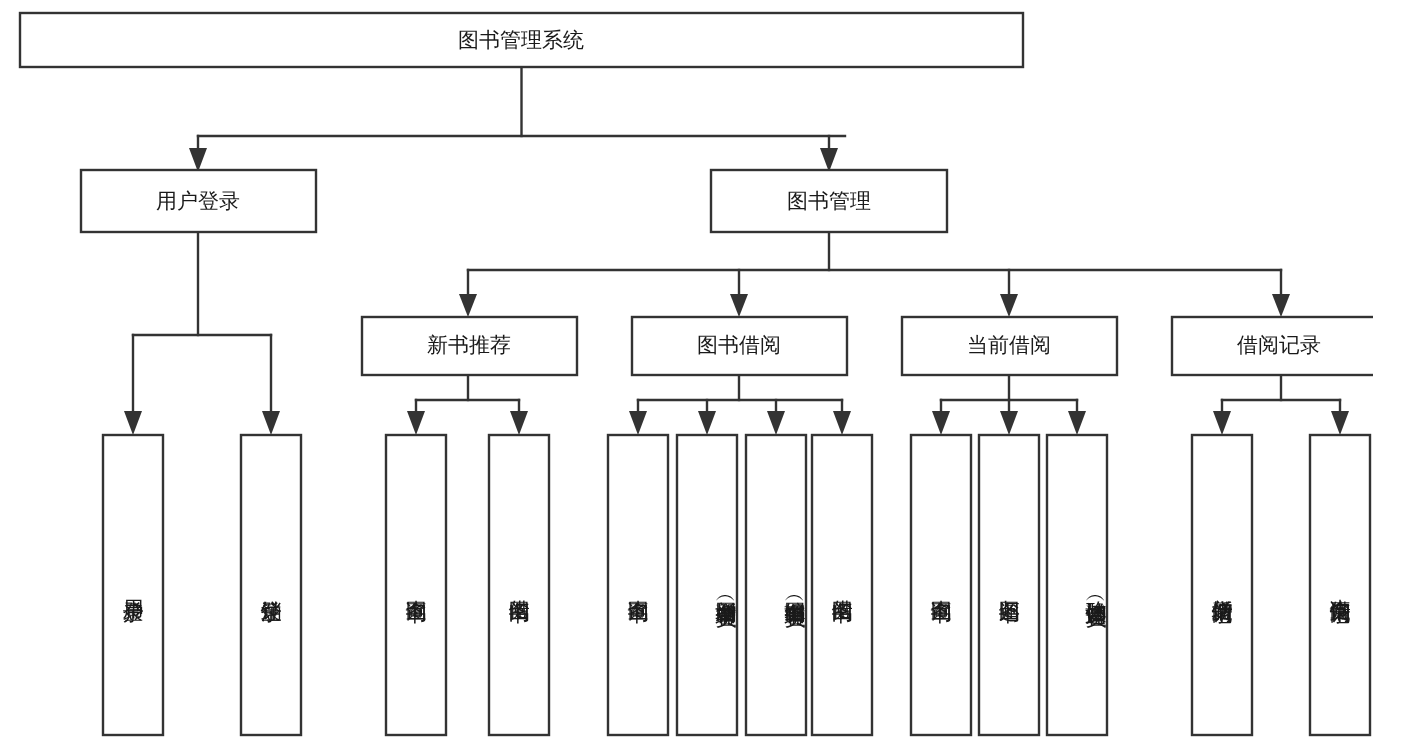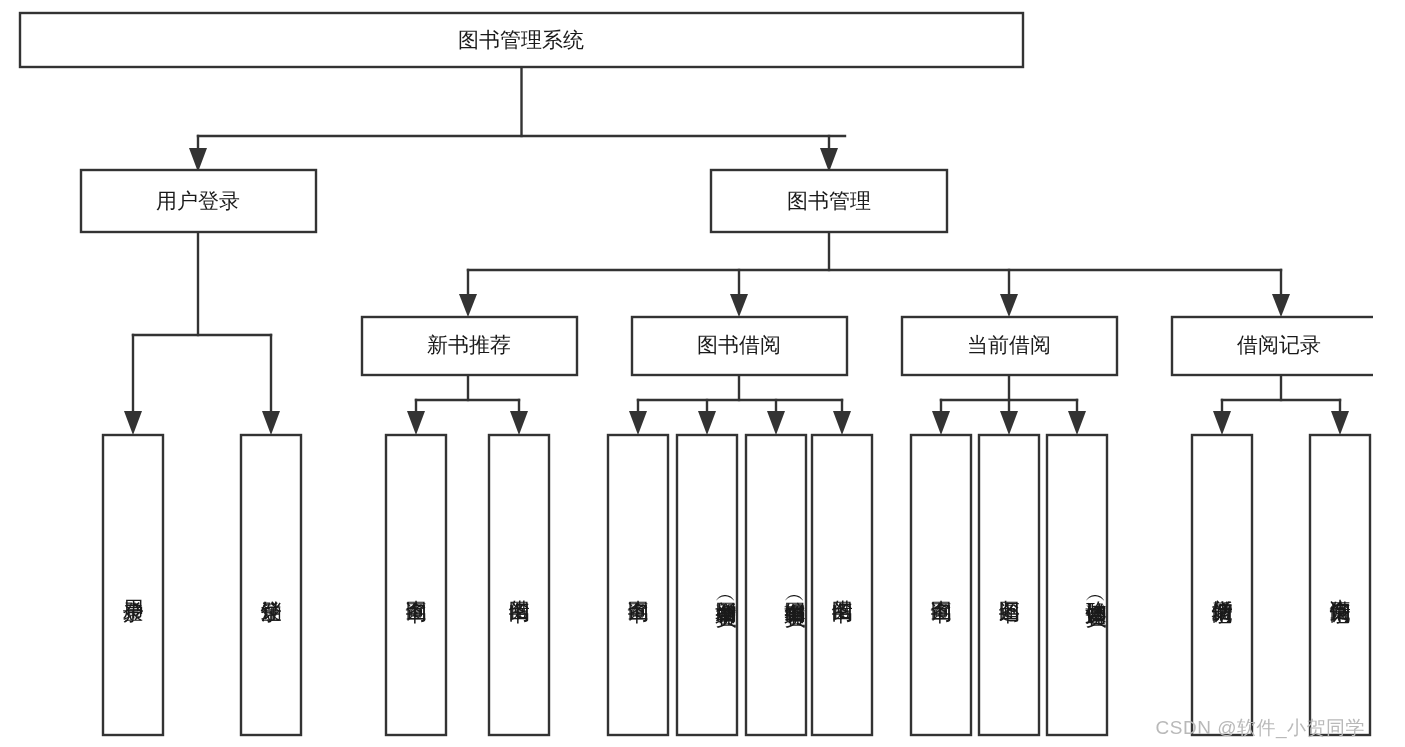--- a/index.html
+++ b/index.html
@@ -221,15 +221,14 @@
   <div class="vlabel" style="left:746px; top:443px; width:60px; height:290px;">编辑图书（管理员）</div>
   <div class="vlabel center" style="left:812px; top:437px; width:60px; height:296px;">借阅图书</div>
 
   <div class="vlabel center" style="left:911px; top:437px; width:60px; height:296px;">查询图书</div>
   <div class="vlabel center" style="left:979px; top:437px; width:60px; height:296px;">归还图书</div>
   <div class="vlabel" style="left:1047px; top:443px; width:60px; height:290px;">确认归还（管理员）</div>
 
   <div class="vlabel center" style="left:1192px; top:437px; width:60px; height:296px;">新增借阅记录</div>
   <div class="vlabel center" style="left:1310px; top:437px; width:60px; height:296px;">查询借阅记录</div>
 
-  <div class="watermark">CSDN @软件_小贺同学</div>
 
 </div>
 
 </body></html>

